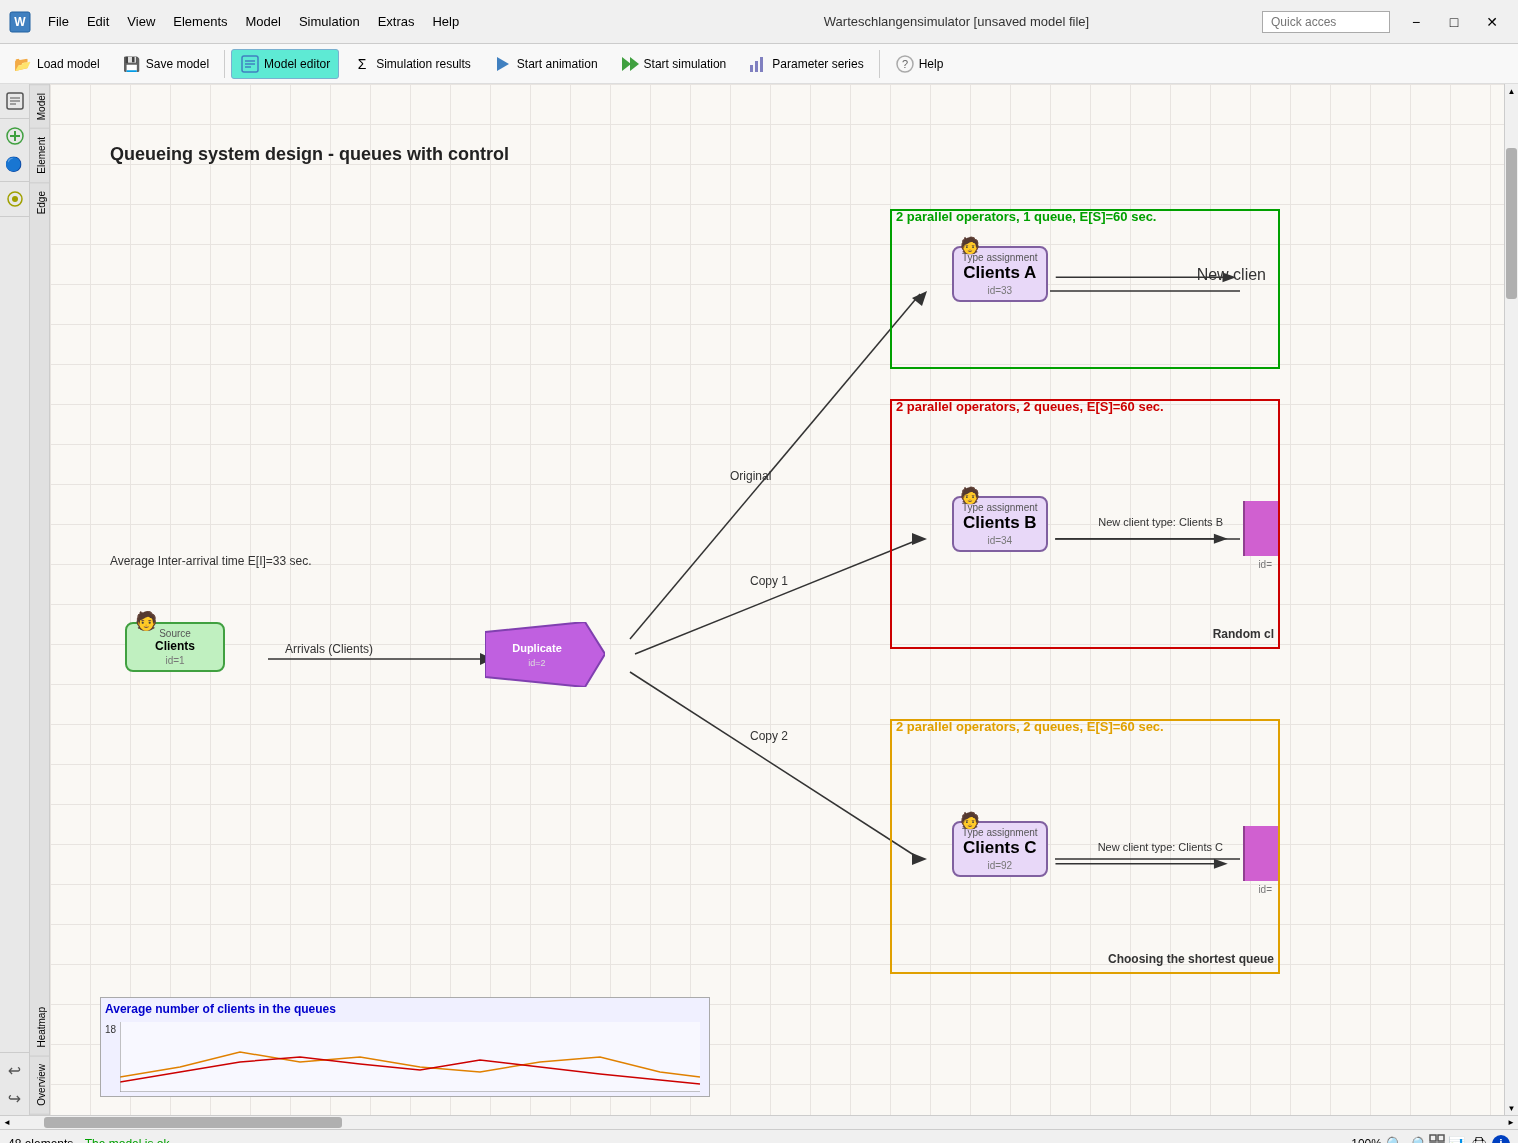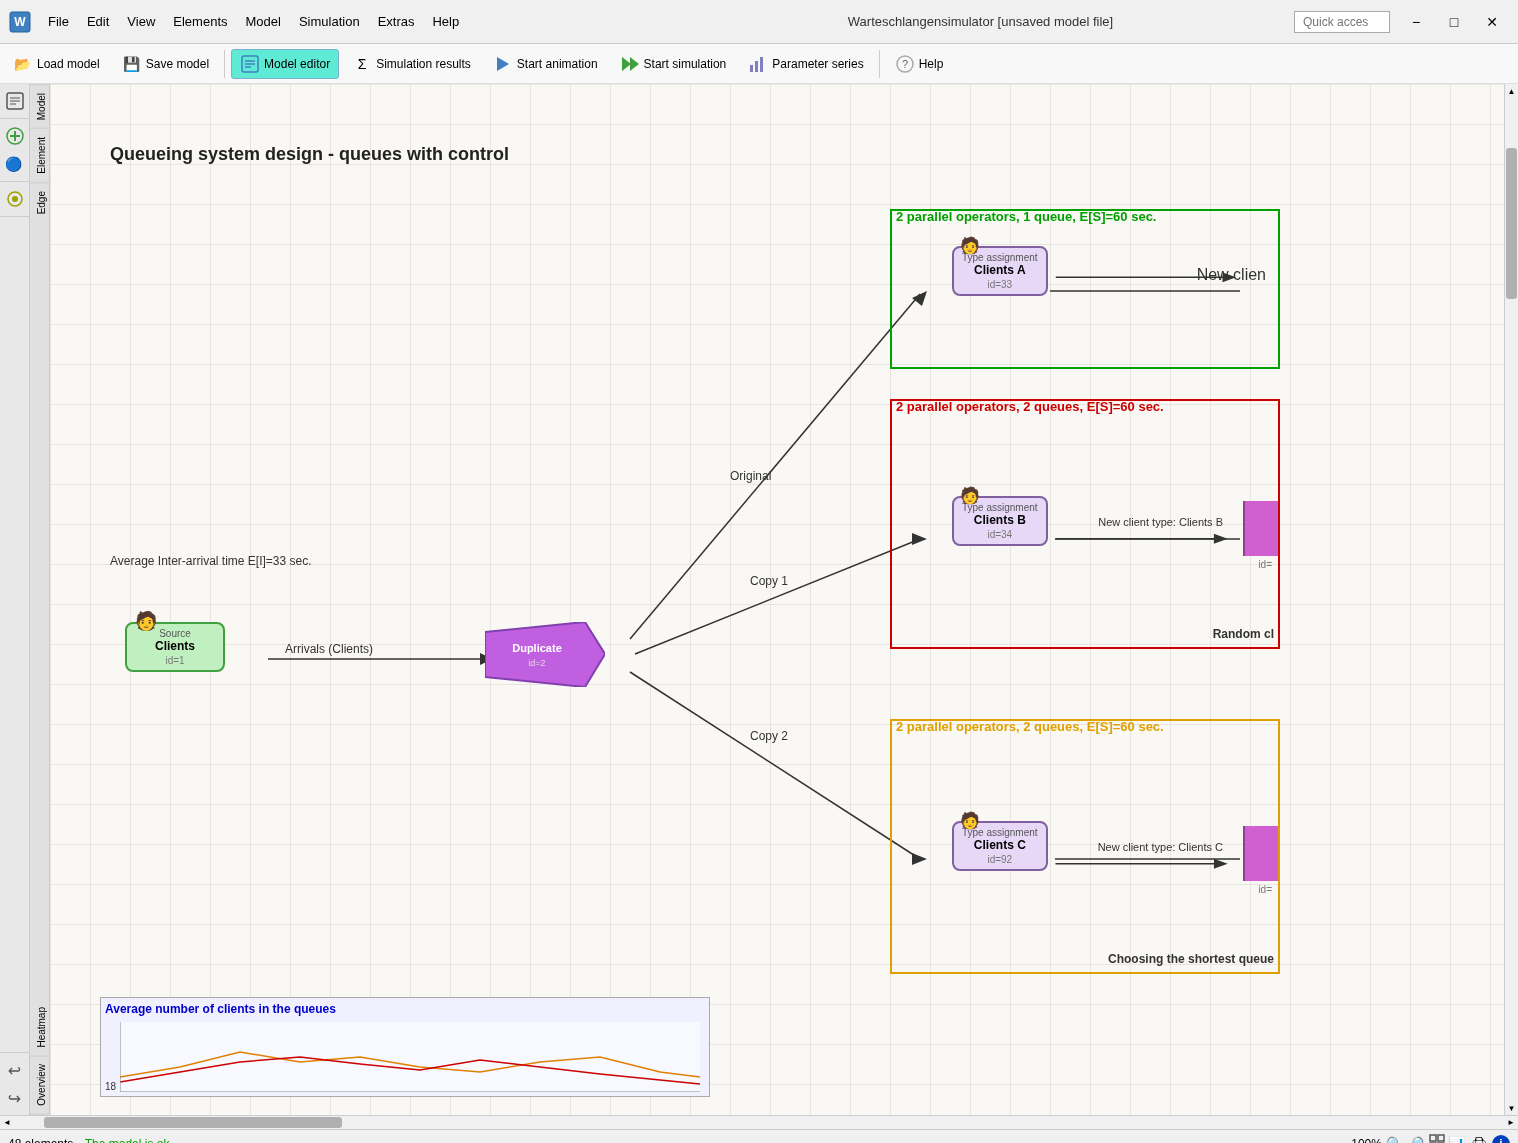--- a/index.html
+++ b/index.html
@@ -8,21 +8,21 @@
     
     .titlebar {
       display: flex; align-items: center; height: 44px;
       background: #f0f0f0; border-bottom: 1px solid #ccc;
       padding: 0 8px; user-select: none;
     }
     .titlebar .app-icon { width: 24px; height: 24px; margin-right: 8px; }
     .titlebar .menus { display: flex; gap: 2px; flex: 1; }
     .titlebar .menu-item { padding: 4px 8px; cursor: pointer; border-radius: 3px; font-size: 13px; }
     .titlebar .window-title { flex: 1; text-align: center; font-size: 13px; color: #333; }
-    .titlebar .quick-access { border: 1px solid #aaa; padding: 3px 8px; font-size: 12px; color: #888; width: 96px; }
+    .titlebar .quick-access { border: 1px solid #aaa; padding: 3px 8px; font-size: 12px; color: #888; width: 128px; }
     .titlebar .win-controls { display: flex; gap: 2px; margin-left: 8px; }
     .titlebar .win-btn { width: 36px; height: 28px; display: flex; align-items: center; justify-content: center; cursor: pointer; font-size: 14px; border-radius: 3px; }
 
     
     .toolbar {
       display: flex; align-items: center; height: 40px;
       background: #f8f8f8; border-bottom: 1px solid #ddd;
       padding: 0 4px; gap: 4px;
     }
     .toolbar-btn {
@@ -97,21 +97,21 @@
     .canvas-label {
       position: absolute; font-size: 12px; color: #333;
     }
 
     .type-node {
       position: absolute; border-radius: 8px; border: 2px solid #8060a0;
       background: #e8d8f8; padding: 4px 8px; text-align: center; font-size: 11px;
       min-width: 90px;
     }
     .type-node .type-tag { font-size: 10px; color: #555; }
-    .type-node .type-name { font-weight: bold; font-size: 12px; }
+    .type-node .type-name { font-weight: bold; font-size: 17px; }
     .type-node .type-id { font-size: 10px; color: #777; margin-top: 2px; }
 
     
     .connector-svg {
       position: absolute; top: 0; left: 0; width: 100%; height: 100%;
       pointer-events: none; overflow: visible;
     }
 
     .hscrollbar {
       height: 14px; background: #f0f0f0; border-top: 1px solid #ccc;
@@ -370,21 +370,21 @@
 
       <div style="position:absolute; bottom:6px; right:4px; font-size:12px; font-weight:bold; color:#333;">Choosing the shortest queue</div>
       <svg style="position:absolute;top:0;left:0;width:100%;height:100%;pointer-events:none;" viewBox="0 0 390 255">
         <line x1="165" y1="145" x2="330" y2="145" stroke="#333" stroke-width="1.5"></line>
         <polygon points="326,140 340,145 326,150" fill="#333"></polygon>
       </svg>
     </div>
 
     <div style="position:absolute; bottom:18px; left:50px; width:610px; background:#f0f0ff; border:1px solid #aaa; padding:4px;">
       <div style="font-size:12px; color:#0000cc; font-weight:bold; margin-bottom:6px;">Average number of clients in the queues</div>
-      <div style="display:flex; align-items:flex-end; gap:4px;">
+      <div style="display:flex; align-items:flex-start; gap:4px;">
         <div style="font-size:10px; color:#333; padding-top:2px;">18</div>
         <svg width="580" height="70" viewBox="0 0 580 70">
           <rect x="0" y="0" width="580" height="70" fill="#f8f8ff"></rect>
 
           <polyline points="0,55 60,45 120,30 180,40 240,35 300,45 360,50 420,40 480,35 540,50 580,55" fill="none" stroke="#e08000" stroke-width="1.5"></polyline>
 
           <polyline points="0,60 60,50 120,40 180,35 240,42 300,48 360,38 420,45 480,52 540,58 580,62" fill="none" stroke="#cc0000" stroke-width="1.5"></polyline>
 
           <line x1="0" y1="70" x2="580" y2="70" stroke="#888" stroke-width="1"></line>
           <line x1="0" y1="0" x2="0" y2="70" stroke="#888" stroke-width="1"></line>

